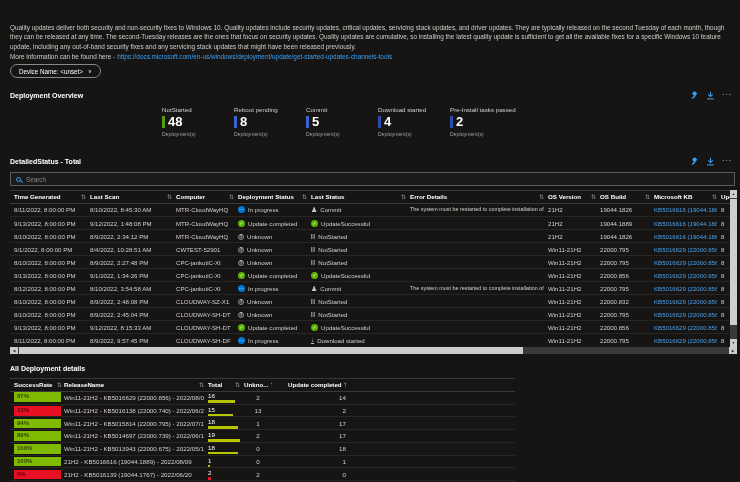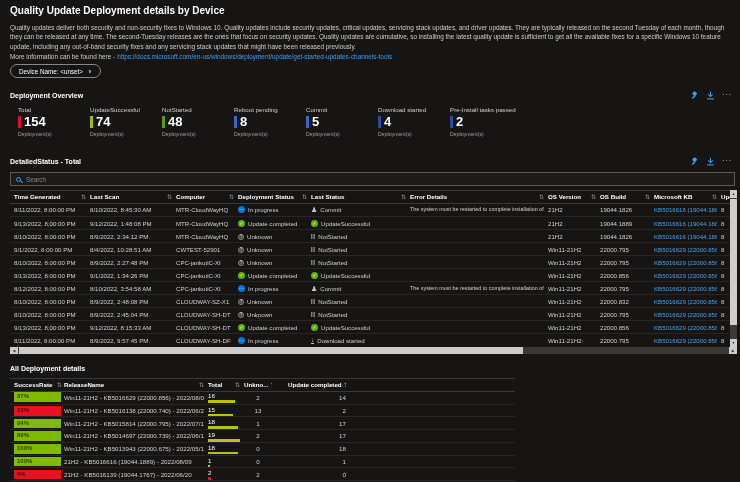--- a/index.html
+++ b/index.html
@@ -75,21 +75,20 @@
        display:flex;align-items:center;}
   .totwrap{position:absolute;top:1px;}
   .totnum{font-size:6.2px;color:#ffffff;line-height:7px;}
   .totbar{height:2.5px;margin-top:1px;}
 </style>
 </head>
 <body>
 
 <div id="page">
 
-  <div class="title">Quality Update Deployment details by Device</div>
   <div class="desc">Quality updates deliver both security and non-security fixes to Windows 10. Quality updates include security updates, critical updates, servicing stack updates, and driver updates. They are typically released on the second Tuesday of each month, though they can be released at any time. The second-Tuesday releases are the ones that focus on security updates. Quality updates are cumulative, so installing the latest quality update is sufficient to get all the available fixes for a specific Windows 10 feature update, including any out-of-band security fixes and any servicing stack updates that might have been released previously.</div>
   <div class="moreinfo">
     <span>More information can be found here -</span><a>https://docs.microsoft.com/en-us/windows/deployment/update/get-started-updates-channels-tools</a>
   </div>
 
   <div class="pill">
     <span class="pill-label">Device Name: &lt;unset&gt;</span>
     <span class="chev">∨</span>
   </div>
 
@@ -108,36 +107,20 @@
           <g stroke="#3aa0f3" stroke-width="1.4" fill="none">
             <path d="M6 1v6"></path>
             <path d="M3 4.5L6 7.5 9 4.5"></path>
             <path d="M1.5 10.5h9"></path>
           </g>
         </svg>
       </span>
     <span class="more">···</span>
   </div>
   <div id="tiles">
-      <div class="tile" style="left: 0px;">
-        <div class="tile-label">Total</div>
-        <div class="tile-val">
-          <span class="tile-bar" style="background: rgb(221, 17, 37);"></span>
-          <span class="tile-num">154</span>
-        </div>
-        <div class="tile-unit">Deployment(s)</div>
-      </div>
-      <div class="tile" style="left: 72px;">
-        <div class="tile-label">UpdateSuccessful</div>
-        <div class="tile-val">
-          <span class="tile-bar" style="background: rgb(159, 185, 24);"></span>
-          <span class="tile-num">74</span>
-        </div>
-        <div class="tile-unit">Deployment(s)</div>
-      </div>
       <div class="tile" style="left: 144px;">
         <div class="tile-label">NotStarted</div>
         <div class="tile-val">
           <span class="tile-bar" style="background: rgb(83, 156, 19);"></span>
           <span class="tile-num">48</span>
         </div>
         <div class="tile-unit">Deployment(s)</div>
       </div>
       <div class="tile" style="left: 216px;">
         <div class="tile-label">Reboot pending</div>

